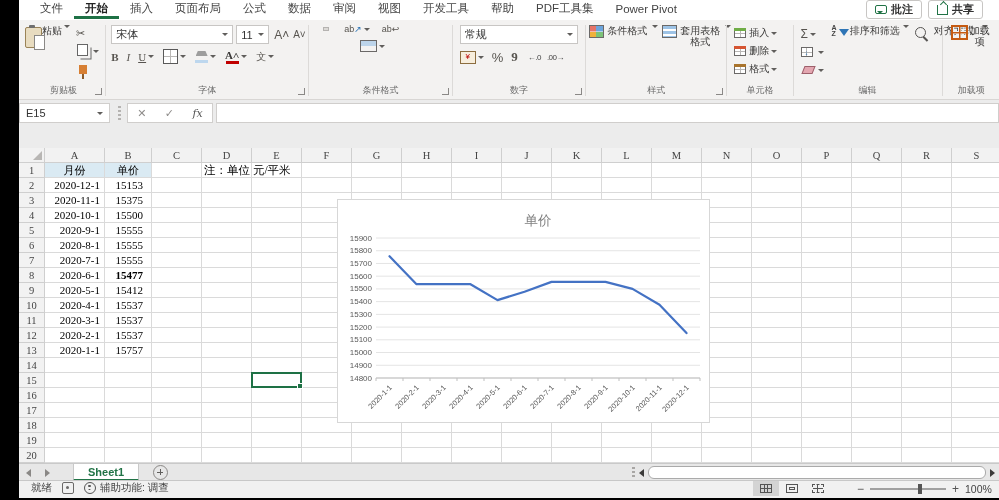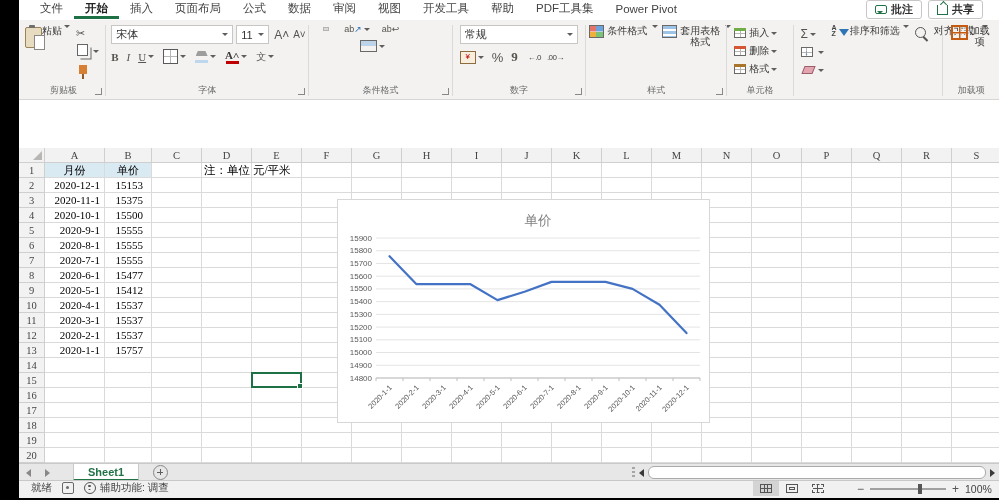--- a/index.html
+++ b/index.html
@@ -347,34 +347,48 @@
             </span>
           <span class="two-line" style="width:52px">排序和筛选</span>
           <span class="caret"></span>
         </div>
         <div class="bigbtn">
           <span class="icon-mag"></span>
           <span class="two-line" style="width:52px">对齐方式</span>
           <span class="caret"></span>
         </div>
       </div>
+      <div class="rlabel"><span>编辑</span></div>
     </div>
     <div class="rsep"></div>
 
     <div class="rgroup" style="width:56px">
       <div class="rbody" style="justify-content:center;width:100%">
         <div class="bigbtn">
           <span class="icon-addin"></span>
           <span class="two-line" style="width:24px">加载项</span>
         </div>
       </div>
       <div class="rlabel"><span>加载项</span></div>
     </div>
   </div>
 
+  <div class="fbar">
+    <div class="namebox">
+        <span>E15</span>
+        <span class="caret"></span>
+      </div>
+    <div class="fdots"></div>
+    <div class="fxbox">
+      <span>✕</span>
+      <span>✓</span>
+      <span class="fx">fx</span>
+    </div>
+    <div class="finput"><span></span></div>
+  </div>
 
   <div class="gridwrap" id="grid">
       <div class="corner" style="left: 0px; top: 0px; width: 26px; height: 15px;"></div>
       <div class="hc" style="left: 26px; top: 0px; width: 60px; height: 15px;">A</div>
       <div class="hc" style="left: 86px; top: 0px; width: 47px; height: 15px;">B</div>
       <div class="hc" style="left: 133px; top: 0px; width: 50px; height: 15px;">C</div>
       <div class="hc" style="left: 183px; top: 0px; width: 50px; height: 15px;">D</div>
       <div class="hc" style="left: 233px; top: 0px; width: 50px; height: 15px;">E</div>
       <div class="hc" style="left: 283px; top: 0px; width: 50px; height: 15px;">F</div>
       <div class="hc" style="left: 333px; top: 0px; width: 50px; height: 15px;">G</div>
@@ -525,21 +539,21 @@
       <div class="cell" style="left: 583px; top: 105px; width: 50px; height: 15px;"></div>
       <div class="cell" style="left: 633px; top: 105px; width: 50px; height: 15px;"></div>
       <div class="cell" style="left: 683px; top: 105px; width: 50px; height: 15px;"></div>
       <div class="cell" style="left: 733px; top: 105px; width: 50px; height: 15px;"></div>
       <div class="cell" style="left: 783px; top: 105px; width: 50px; height: 15px;"></div>
       <div class="cell" style="left: 833px; top: 105px; width: 50px; height: 15px;"></div>
       <div class="cell" style="left: 883px; top: 105px; width: 50px; height: 15px;"></div>
       <div class="cell" style="left: 933px; top: 105px; width: 50px; height: 15px;"></div>
       <div class="hc" style="left: 0px; top: 120px; width: 26px; height: 15px;">8</div>
       <div class="cell date" style="left: 26px; top: 120px; width: 60px; height: 15px;">2020-6-1</div>
-      <div class="cell num" style="left: 86px; top: 120px; width: 47px; height: 15px;">15477</div>
+      <div class="cell num" style="left: 86px; top: 120px; width: 47px; height: 15px; font-weight: bold;">15477</div>
       <div class="cell" style="left: 133px; top: 120px; width: 50px; height: 15px;"></div>
       <div class="cell" style="left: 183px; top: 120px; width: 50px; height: 15px;"></div>
       <div class="cell" style="left: 233px; top: 120px; width: 50px; height: 15px;"></div>
       <div class="cell" style="left: 283px; top: 120px; width: 50px; height: 15px;"></div>
       <div class="cell" style="left: 333px; top: 120px; width: 50px; height: 15px;"></div>
       <div class="cell" style="left: 383px; top: 120px; width: 50px; height: 15px;"></div>
       <div class="cell" style="left: 433px; top: 120px; width: 50px; height: 15px;"></div>
       <div class="cell" style="left: 483px; top: 120px; width: 50px; height: 15px;"></div>
       <div class="cell" style="left: 533px; top: 120px; width: 50px; height: 15px;"></div>
       <div class="cell" style="left: 583px; top: 120px; width: 50px; height: 15px;"></div>

